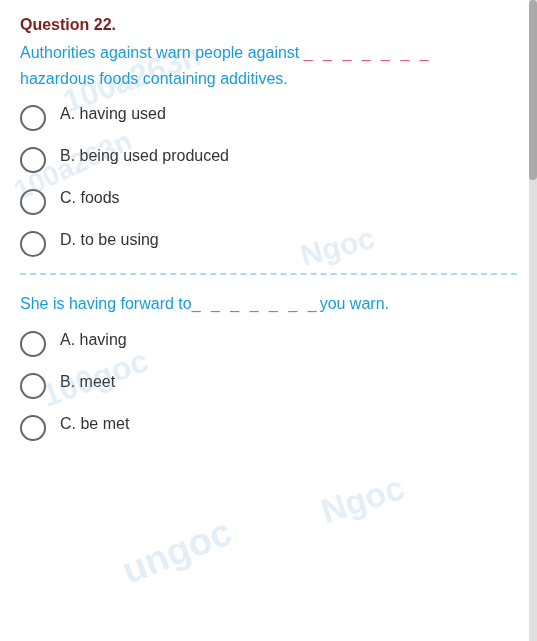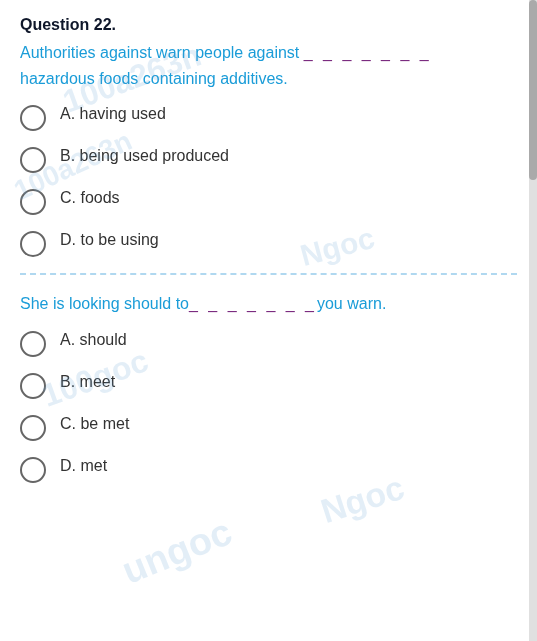--- a/index.html
+++ b/index.html
@@ -23,36 +23,36 @@
       background: #ffffff;
       padding: 16px 20px;
       position: relative;
     }
 
     .question-block {
       margin-bottom: 16px;
     }
 
     .question-number {
-      color: #0f172a;
+      color: #7f1d1d;
       font-weight: bold;
       font-size: 16px;
       margin-bottom: 6px;
     }
 
     .question-text {
       color: #1a9cd8;
       font-size: 16px;
       line-height: 1.6;
       margin-bottom: 14px;
     }
 
     .blank {
       letter-spacing: 3px;
-      color: #701a75;
+      color: #ec4899;
     }
 
     .options-list {
       list-style: none;
       padding: 0;
     }
 
     .option-item {
       display: flex;
       align-items: flex-start;
@@ -160,39 +160,35 @@
         <div class="radio-circle"></div>
         <span class="option-label">D. to be using</span>
       </li>
     </ul>
   </div>
 
   <hr class="divider">
 
   <div class="question-block">
     <div class="question-text">
-      <span>She is looking should to</span><span class="blank">_ _ _ _ _ _ _</span><span>you warn.</span>
+      <span>She is having forward to</span><span class="blank">_ _ _ _ _ _ _</span><span>you warn.</span>
     </div>
 
     <ul class="options-list">
       <li class="option-item">
         <div class="radio-circle"></div>
-        <span class="option-label">A. should</span>
+        <span class="option-label">A. having</span>
       </li>
       <li class="option-item">
         <div class="radio-circle"></div>
         <span class="option-label">B. meet</span>
       </li>
       <li class="option-item">
         <div class="radio-circle"></div>
         <span class="option-label">C. be met</span>
-      </li>
-      <li class="option-item">
-        <div class="radio-circle"></div>
-        <span class="option-label">D. met</span>
       </li>
     </ul>
   </div>
 
   <div class="scroll-bar">
     <div class="scroll-thumb"></div>
   </div>
 
 </div>
 

